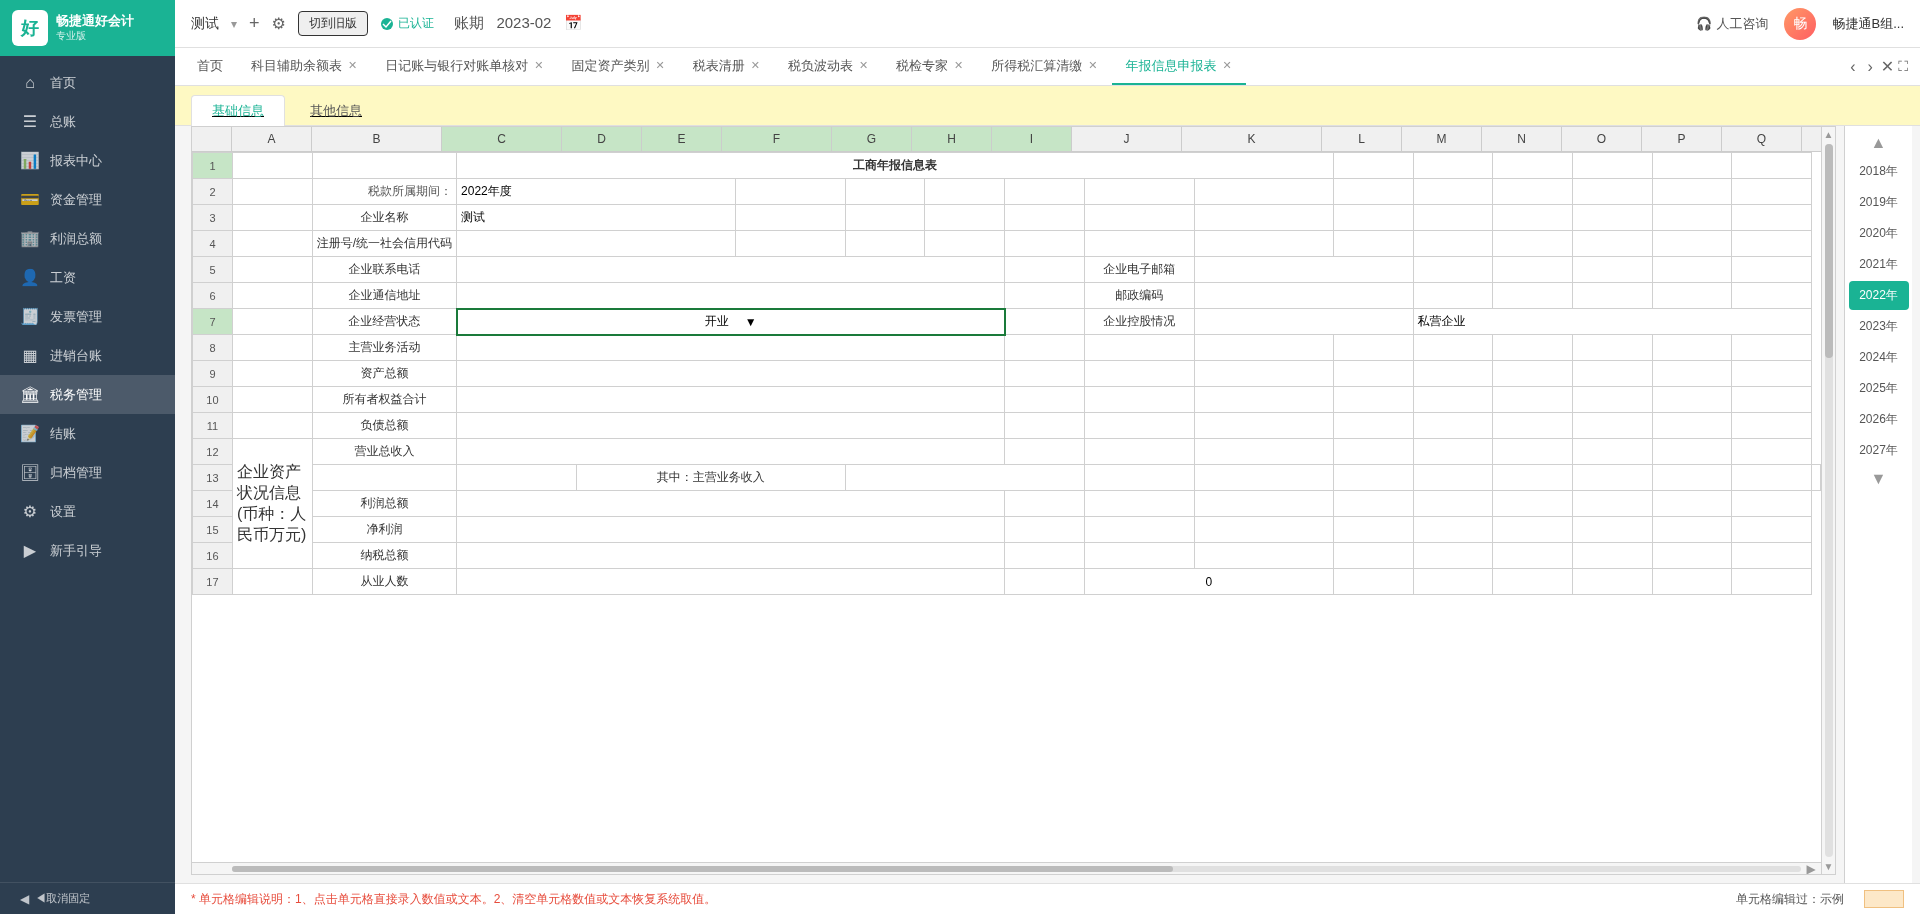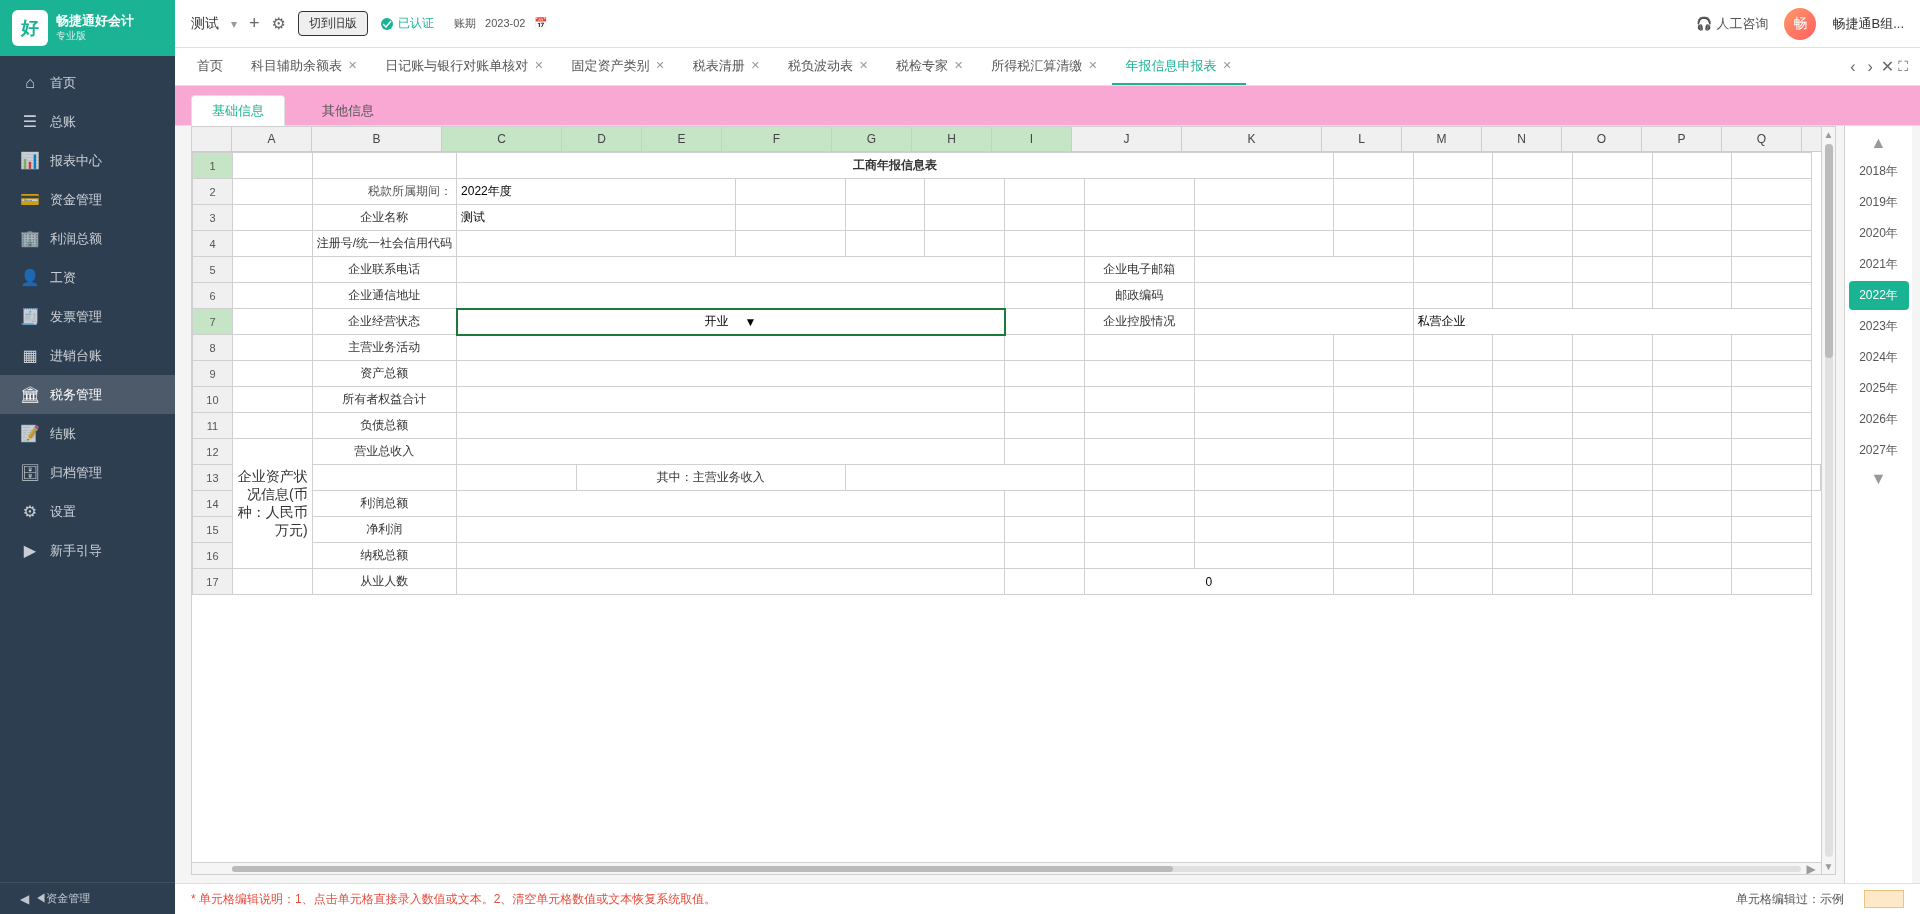--- a/index.html
+++ b/index.html
@@ -77,21 +77,21 @@
       border-radius: 4px;
       padding: 3px 10px;
       font-size: 12px;
       cursor: pointer;
       color: #333;
     }
     .topbar-certified {
       display: flex; align-items: center; gap: 4px;
       color: #1ab394; font-size: 12px;
     }
-    .topbar-period { font-size: 11px; color: #555; margin-left: 8px; }
+    .topbar-period { font-size: 15px; color: #555; margin-left: 8px; }
     .topbar-right { margin-left: auto; display: flex; align-items: center; gap: 16px; }
     .topbar-service { display: flex; align-items: center; gap: 4px; color: #555; font-size: 13px; cursor: pointer; }
     .topbar-avatar {
       width: 32px; height: 32px; border-radius: 50%;
       background: linear-gradient(135deg, #ff9966, #ff5e62);
       display: flex; align-items: center; justify-content: center;
       color: #fff; font-size: 14px;
     }
     .topbar-username { font-size: 13px; color: #333; cursor: pointer; }
 
@@ -127,24 +127,24 @@
       flex: 1;
       display: flex;
       flex-direction: column;
       overflow: hidden;
       background: #f5f5f5;
       position: relative;
     }
 
     
     .subtab-bar {
-      background: #f9a8d4;
+      background: #fef9c3;
       padding: 8px 16px 0;
       border-bottom: 1px solid #e0e0e0;
-      display: flex; align-items: flex-end; gap: 16px;
+      display: flex; align-items: flex-end; gap: 4px; text-decoration: underline;
     }
     .subtab {
       padding: 6px 20px;
       cursor: pointer;
       font-size: 13px;
       color: #555;
       border: 1px solid transparent;
       border-bottom: none;
       border-radius: 4px 4px 0 0;
       position: relative;
@@ -402,21 +402,21 @@
       <span class="sidebar-item-icon">⚙</span>
       <span>设置</span>
     </div>
     <div class="sidebar-item">
       <span class="sidebar-item-icon">▶</span>
       <span>新手引导</span>
     </div>
   </div>
   <div class="sidebar-collapse">
     <span>◀</span>
-    <span style="font-size:11px;">◀资金管理</span>
+    <span style="font-size:11px;">◀取消固定</span>
   </div>
 </div>
 
 <div class="main">
 
   <div class="topbar">
     <span class="topbar-company">测试</span>
     <span class="topbar-dropdown">▾</span>
     <span class="topbar-plus">+</span>
     <span class="topbar-gear">⚙</span>
@@ -725,21 +725,21 @@
                   <td></td>
                   <td></td>
                   <td></td>
                   <td></td>
                   <td></td>
                   <td></td>
                 </tr>
 
                 <tr>
                   <td class="row-num">12</td>
-                  <td rowspan="5" class="cell-label" style="text-align:right;font-size:14px;white-space:normal;word-break:break-all;">企业资产状况信息(币种：人民币万元)</td>
+                  <td rowspan="5" class="cell-label" style="text-align:left;font-size:16px;white-space:normal;word-break:break-all;">企业资产状况信息(币种：人民币万元)</td>
                   <td class="cell-label">营业总收入</td>
                   <td colspan="6"></td>
                   <td></td>
                   <td></td>
                   <td></td>
                   <td></td>
                   <td></td>
                   <td></td>
                   <td></td>
                   <td></td>

